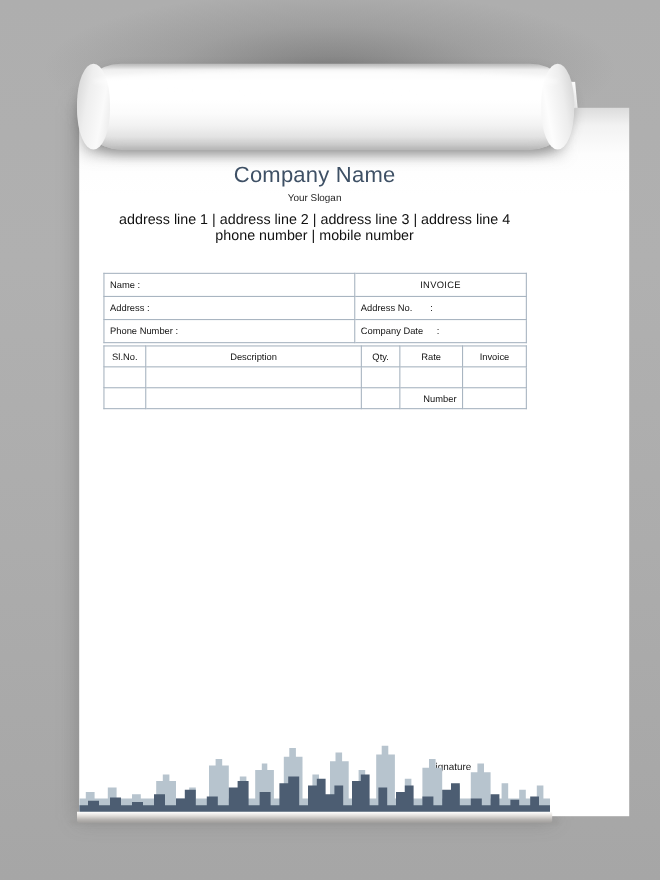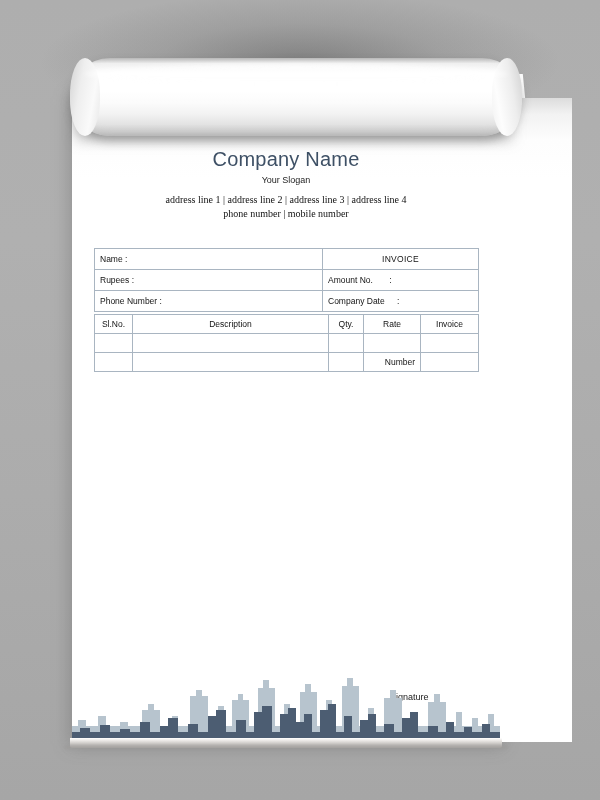--- a/index.html
+++ b/index.html
@@ -148,21 +148,21 @@
     letter-spacing: .2px;
   }
   .slogan {
     position: absolute; left: 0; top: 77px; width: 428px;
     text-align: center; font-size: 9px; color: #1d1d1d;
   }
   .addr-lines {
     position: absolute; left: 0; top: 95px; width: 428px;
     text-align: center;
   }
-  .addr-lines div { font-size: 10px; color: #111111; line-height: 14px; font-family: Liberation Serif, serif; }
+  .addr-lines div { font-size: 13px; color: #111111; line-height: 14px; }
 
   
   .tbl {
     position: absolute;
     border-collapse: collapse;
     table-layout: fixed;
   }
   .tbl td, .tbl th {
     border: 1px solid #a9b5c1;
     font-size: 8.5px;
@@ -230,23 +230,23 @@
         <colgroup>
             <col style="width:228px">
             <col style="width:156px">
           </colgroup>
         <tbody>
           <tr>
             <td><span>Name :</span></td>
             <td class="cell-invoice-title">INVOICE</td>
           </tr>
           <tr>
-            <td><span>Rupees :</span></td>
+            <td><span>Address :</span></td>
             <td>
-              <span>Amount No.</span>
+              <span>Address No.</span>
               <span class="lbl-colon" style="margin-left:14px">:</span>
             </td>
           </tr>
           <tr>
             <td><span>Phone Number :</span></td>
             <td>
               <span>Company Date</span>
               <span class="lbl-colon" style="margin-left:10px">:</span>
             </td>
           </tr>

